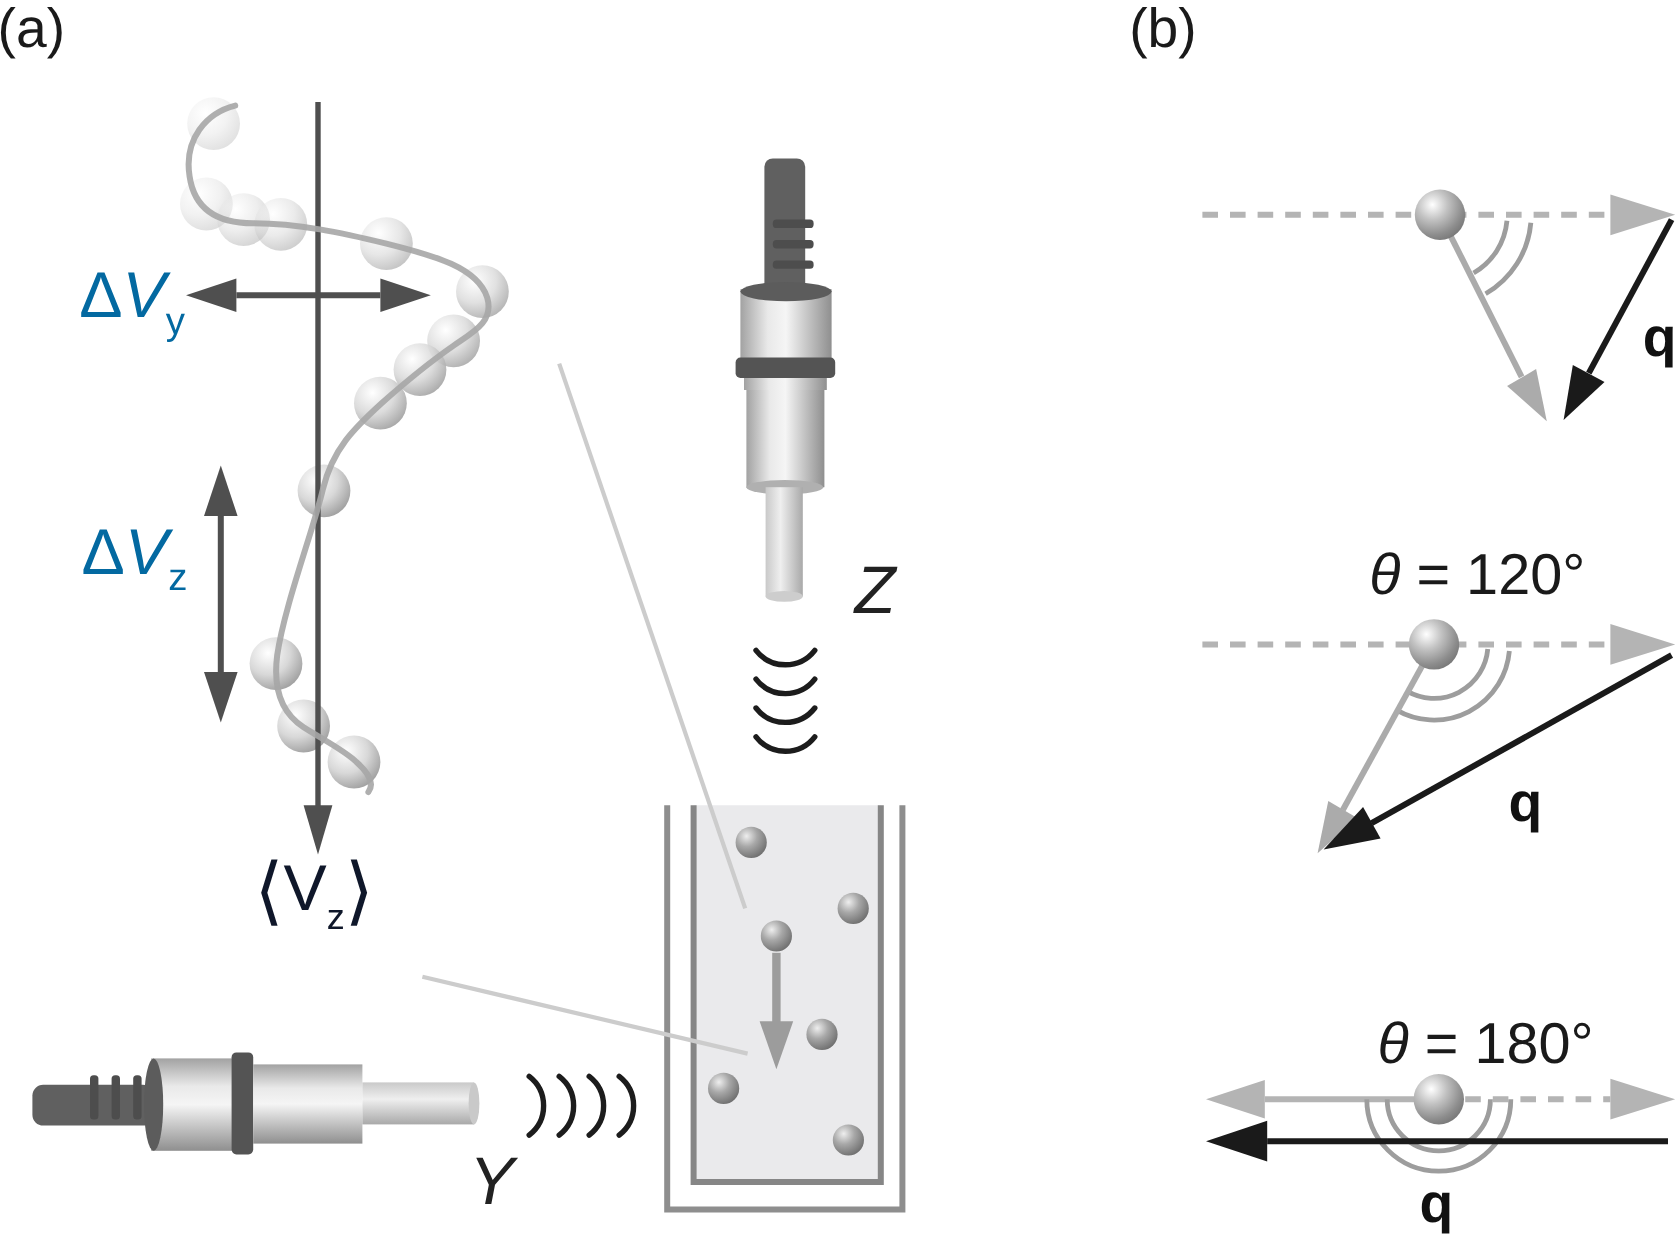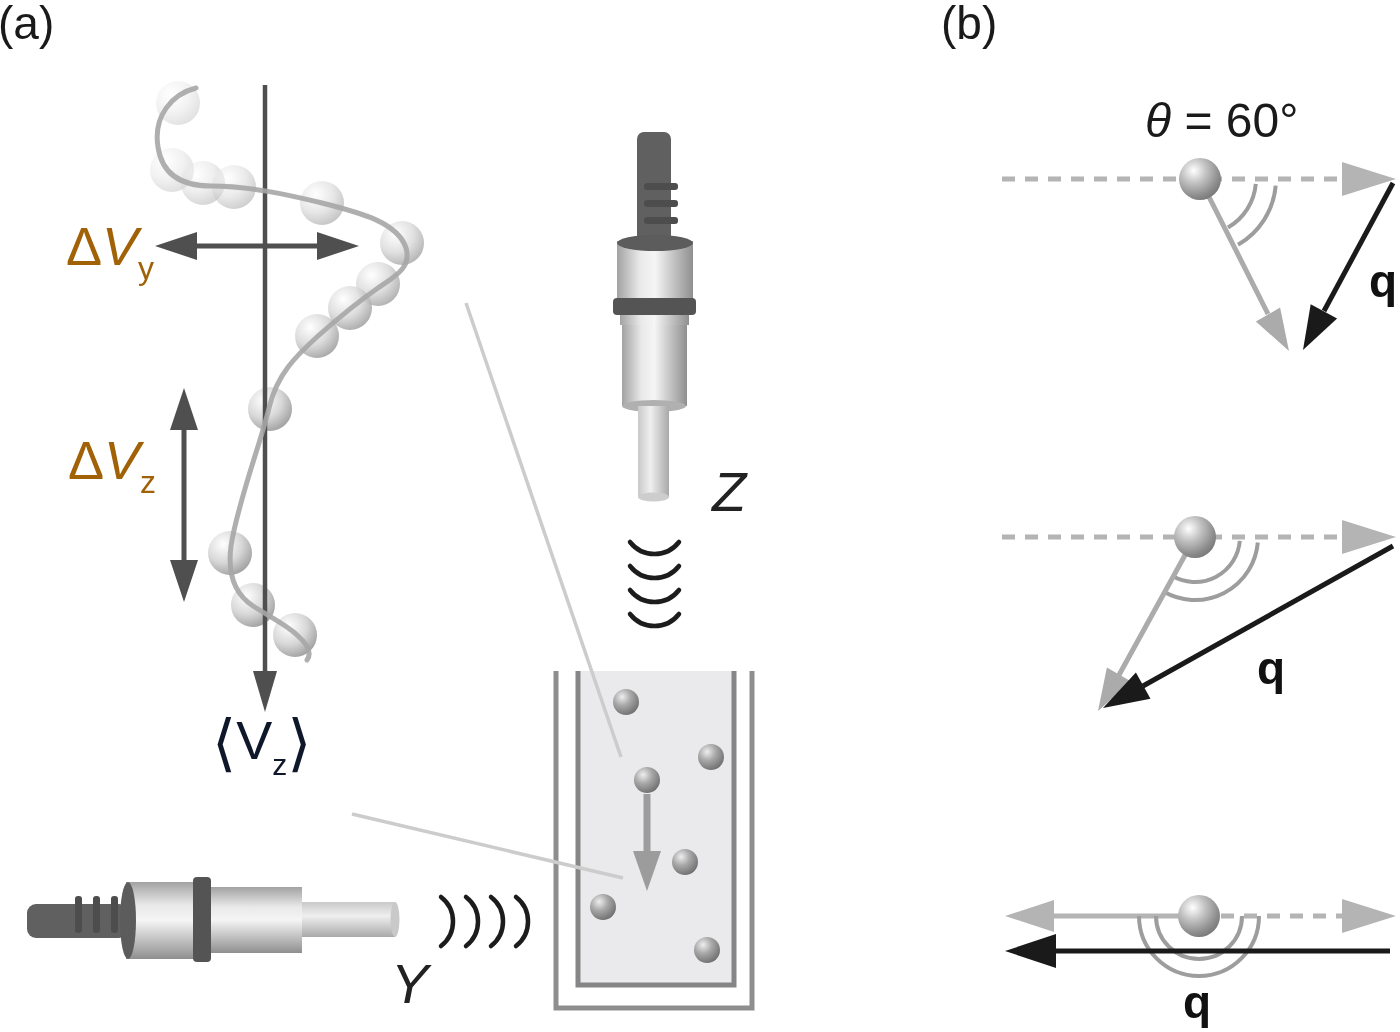--- a/index.html
+++ b/index.html
@@ -1,21 +1,21 @@
 <!DOCTYPE html>
 <html><head>
 <meta charset="utf-8">
 <style>
   html,body{margin:0;padding:0;background:#ffffff;}
   .fig{position:relative;width:1400px;height:1032px;background:#ffffff;overflow:hidden;
        font-family:"Liberation Sans","DejaVu Sans",sans-serif;}
   .fig svg{position:absolute;left:0;top:0;}
   .lbl{position:absolute;color:#1a1a1a;white-space:nowrap;line-height:1;}
   .panel-lbl{font-size:46px;}
-  .dv{font-size:54px;color:#a16207;}
+  .dv{font-size:54px;color:#0369a1;}
   .dv .it{font-style:italic;}
   .dv .sub{font-size:32px;vertical-align:-14px;}
   .mean{font-size:54px;color:#0f172a;}
   .mean .br{font-size:62px;vertical-align:-5px;}
   .mean .sub{font-size:30px;vertical-align:-16px;}
   .axis-lbl{font-size:56px;font-style:italic;color:#222222;}
   .theta{font-size:48px;}
   .theta .it{font-style:italic;}
   .q{font-size:46px;font-weight:bold;color:#111111;}
 </style>
@@ -220,22 +220,25 @@
   <span>Δ</span><span class="it">V</span><span class="sub">z</span>
 </div>
 
 <div class="lbl mean" style="left:212px;top:712px;">
   <span class="br">⟨</span><span>V</span><span class="sub">z</span><span class="br">⟩</span>
 </div>
 
 <div class="lbl axis-lbl" style="left:712px;top:464px;">Z</div>
 <div class="lbl axis-lbl" style="left:391px;top:956px;">Y</div>
 
-<div class="lbl theta" style="left:1145px;top:97px;">
-  <span class="it">θ</span><span> = 60°</span>
-</div>
 <div class="lbl q" style="left:1369px;top:258px;">q</div>
 
+<div class="lbl theta" style="left:1141px;top:456px;">
+  <span class="it">θ</span><span> = 120°</span>
+</div>
 <div class="lbl q" style="left:1257px;top:645px;">q</div>
 
+<div class="lbl theta" style="left:1148px;top:847px;">
+  <span class="it">θ</span><span> = 180°</span>
+</div>
 <div class="lbl q" style="left:1183px;top:979px;">q</div>
 
 </div>
 
 </body></html>

